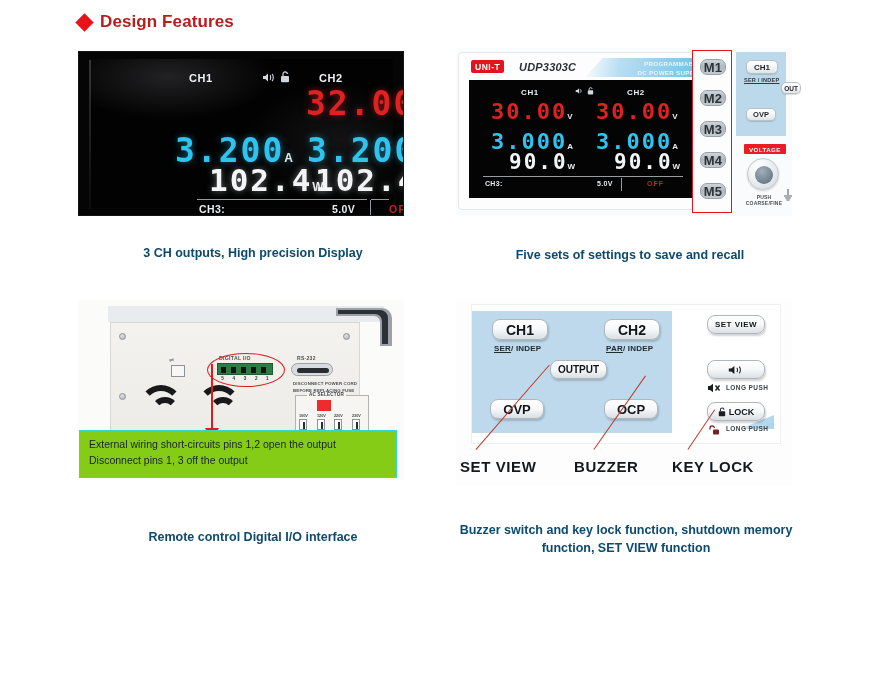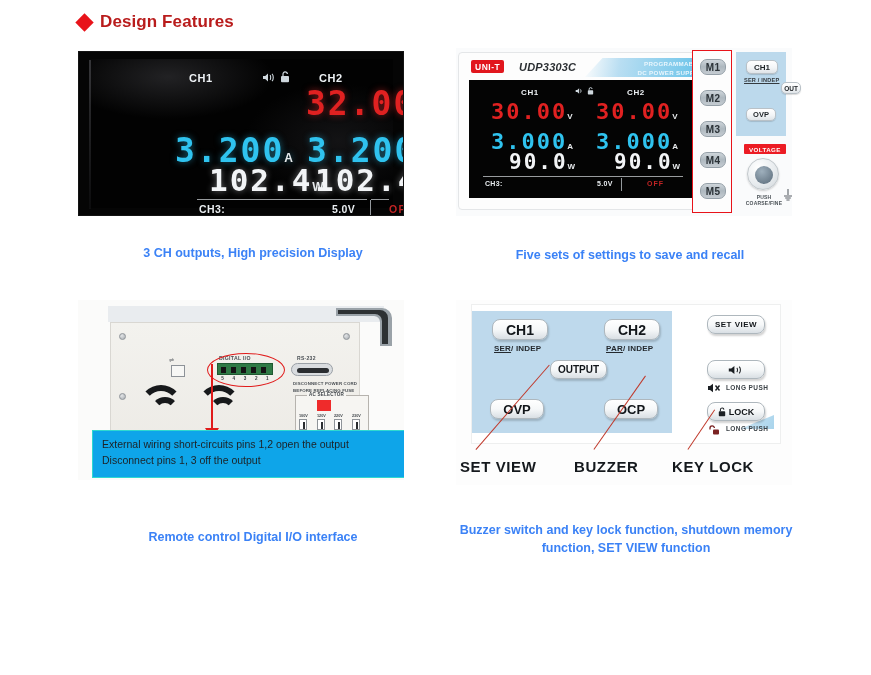--- a/index.html
+++ b/index.html
@@ -11,21 +11,21 @@
   }
   .page { position: relative; width: 871px; height: 675px; background:#fff; }
 
   
   .heading { position:absolute; left:78px; top:12px; display:flex; align-items:center; gap:9px; }
   .diamond { width:13px; height:13px; background:#e8131a; transform:rotate(45deg); display:block; }
   .heading-text { font-size:17px; font-weight:bold; color:#b91c1c; letter-spacing:.1px; }
 
   
   .fig { position:absolute; }
-  .caption { position:absolute; text-align:center; font-size:12.5px; font-weight:bold; color:#3b82f6; line-height:1.42; }
+  .caption { position:absolute; text-align:center; font-size:12.5px; font-weight:bold; color:#0c4a6e; line-height:1.42; }
 
   
   .f1 { left:78px; top:51px; width:326px; height:165px; background:#050505;
         border:1px solid #141414; overflow:hidden; }
   .f1-glass { position:absolute; left:10px; top:7px; right:10px; bottom:7px;
       background:
         radial-gradient(ellipse 150px 60px at 26% 12%, rgba(60,60,64,.55), rgba(0,0,0,0) 70%),
         radial-gradient(ellipse 130px 80px at 82% 55%, rgba(40,40,44,.45), rgba(0,0,0,0) 72%),
         #020202;
   }
@@ -64,21 +64,21 @@
   .s2-v { font-size:22px; color:#e02121; }
   .s2-a { font-size:22px; color:#2fc3ef; }
   .s2-w { font-size:21px; color:#f2f4f6; }
   .s2-unit { font-size:8px; }
   .f2-foot2 { position:absolute; font-size:7px; font-weight:bold; color:#e9edf0; letter-spacing:.3px; }
 
   .mem-box { position:absolute; left:236px; top:2px; width:40px; height:163px;
       border:1.6px solid #e8131a; background:#fdfdfd; }
   .mem-btn { position:absolute; left:7px; width:26px; height:16px; border-radius:7px;
       background:linear-gradient(180deg,#cfd6db 0%, #aeb8bf 48%, #c5ccd2 100%);
-      border:1px solid #95a0a8; color:#2c3338; font-size:10px; font-weight:bold;
+      border:1px solid #95a0a8; color:#2c3338; font-size:13px; font-weight:bold;
       display:flex; align-items:center; justify-content:center; letter-spacing:.3px; }
 
   .blue-zone { position:absolute; left:280px; top:4px; width:50px; height:84px; background:#bcd9ec; }
   .pbtn { position:absolute; background:linear-gradient(180deg,#ffffff 0%,#f3f5f7 55%,#dfe4e8 100%);
       border:1px solid #b9c1c7; border-radius:5px; color:#1d2226; font-weight:bold;
       display:flex; align-items:center; justify-content:center; box-shadow:0 1px 1px rgba(0,0,0,.14); }
   .sub-lbl { position:absolute; font-size:5.6px; font-weight:bold; color:#343a3f; letter-spacing:.2px; }
   .sub-lbl u { text-decoration:underline; }
   .volt-tag { position:absolute; background:#ec1c24; color:#fff; font-size:6.2px; font-weight:bold;
       letter-spacing:.4px; padding:1.5px 5px; border-radius:1px; }
@@ -121,22 +121,22 @@
       font-weight:bold; color:#3f4449; padding:0 2px; letter-spacing:.2px;}
   .ac-red { position:absolute; background:#ef2b2b; }
   .ac-sw { position:absolute; width:8px; height:11px; background:#ffffff; border:1px solid #8f9499; }
   .ac-sw i{ position:absolute; left:2.5px; top:2px; width:2px; height:7px; background:#2b2e31; }
   .ac-v { position:absolute; font-size:3.8px; color:#3f4449; font-weight:bold; }
   .screw { position:absolute; width:7px; height:7px; border-radius:50%;
       background:radial-gradient(circle at 35% 32%, #e2e4e6, #a9aeb3); border:1px solid #8f9499; }
   .vent { position:absolute; border:6px solid #17191b; border-radius:50%;
       border-bottom-color:transparent; border-left-color:transparent; border-right-color:transparent; }
   .foot-bump { position:absolute; width:12px; height:10px; border-radius:4px 4px 2px 2px; background:#1e2123; }
-  .callout { position:absolute; left:14px; top:130px; width:318px; height:48px;
-      background:#0ea5e9; border:1.6px solid #2fd9cf; }
+  .callout { position:absolute; left:1px; top:130px; width:318px; height:48px;
+      background:#84cc16; border:1.6px solid #2fd9cf; }
   .callout p { font-size:10.5px; color:#1d2226; line-height:1.55; padding-left:9px; }
   .callout p:first-child { padding-top:5px; }
 
   
   .f4 { left:456px; top:300px; width:336px; height:185px; background:#fdfdfd; }
   .f4-shell { position:absolute; left:15px; top:4px; width:310px; height:140px; background:#ffffff; border:1px solid #eeefef; }
   .f4-blue { position:absolute; left:0px; top:6px; width:200px; height:122px; background:#bed9ec; }
   .cbtn { position:absolute; background:linear-gradient(180deg,#ffffff 0%,#f6f8f9 50%,#d9dfe4 100%);
       border:1px solid #aeb7bd; border-radius:8px; color:#12161a; font-weight:bold;
       display:flex; align-items:center; justify-content:center; box-shadow:1px 2px 2px rgba(0,0,0,.18); }

